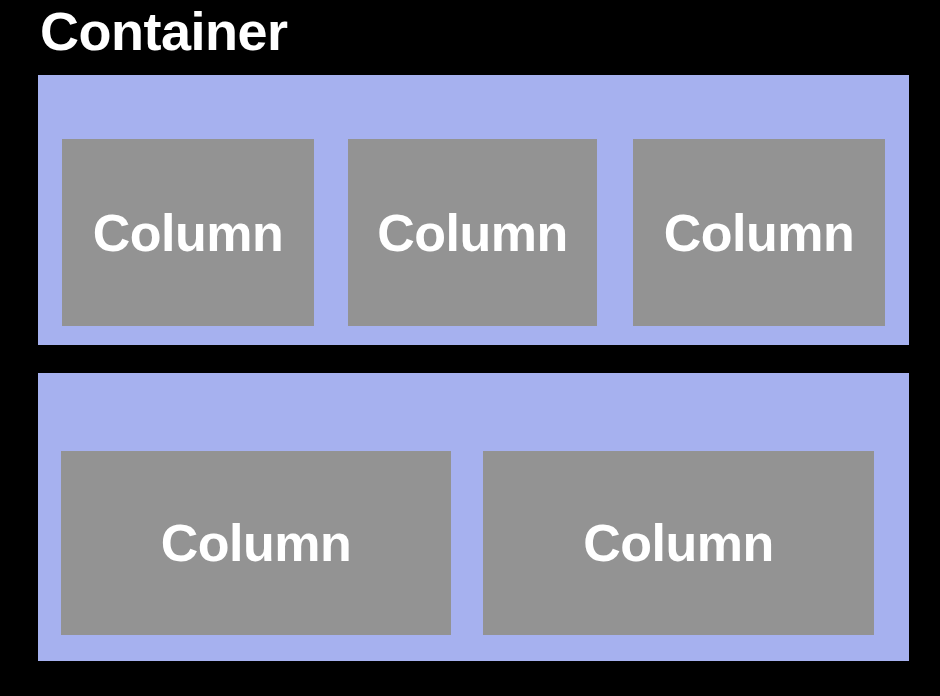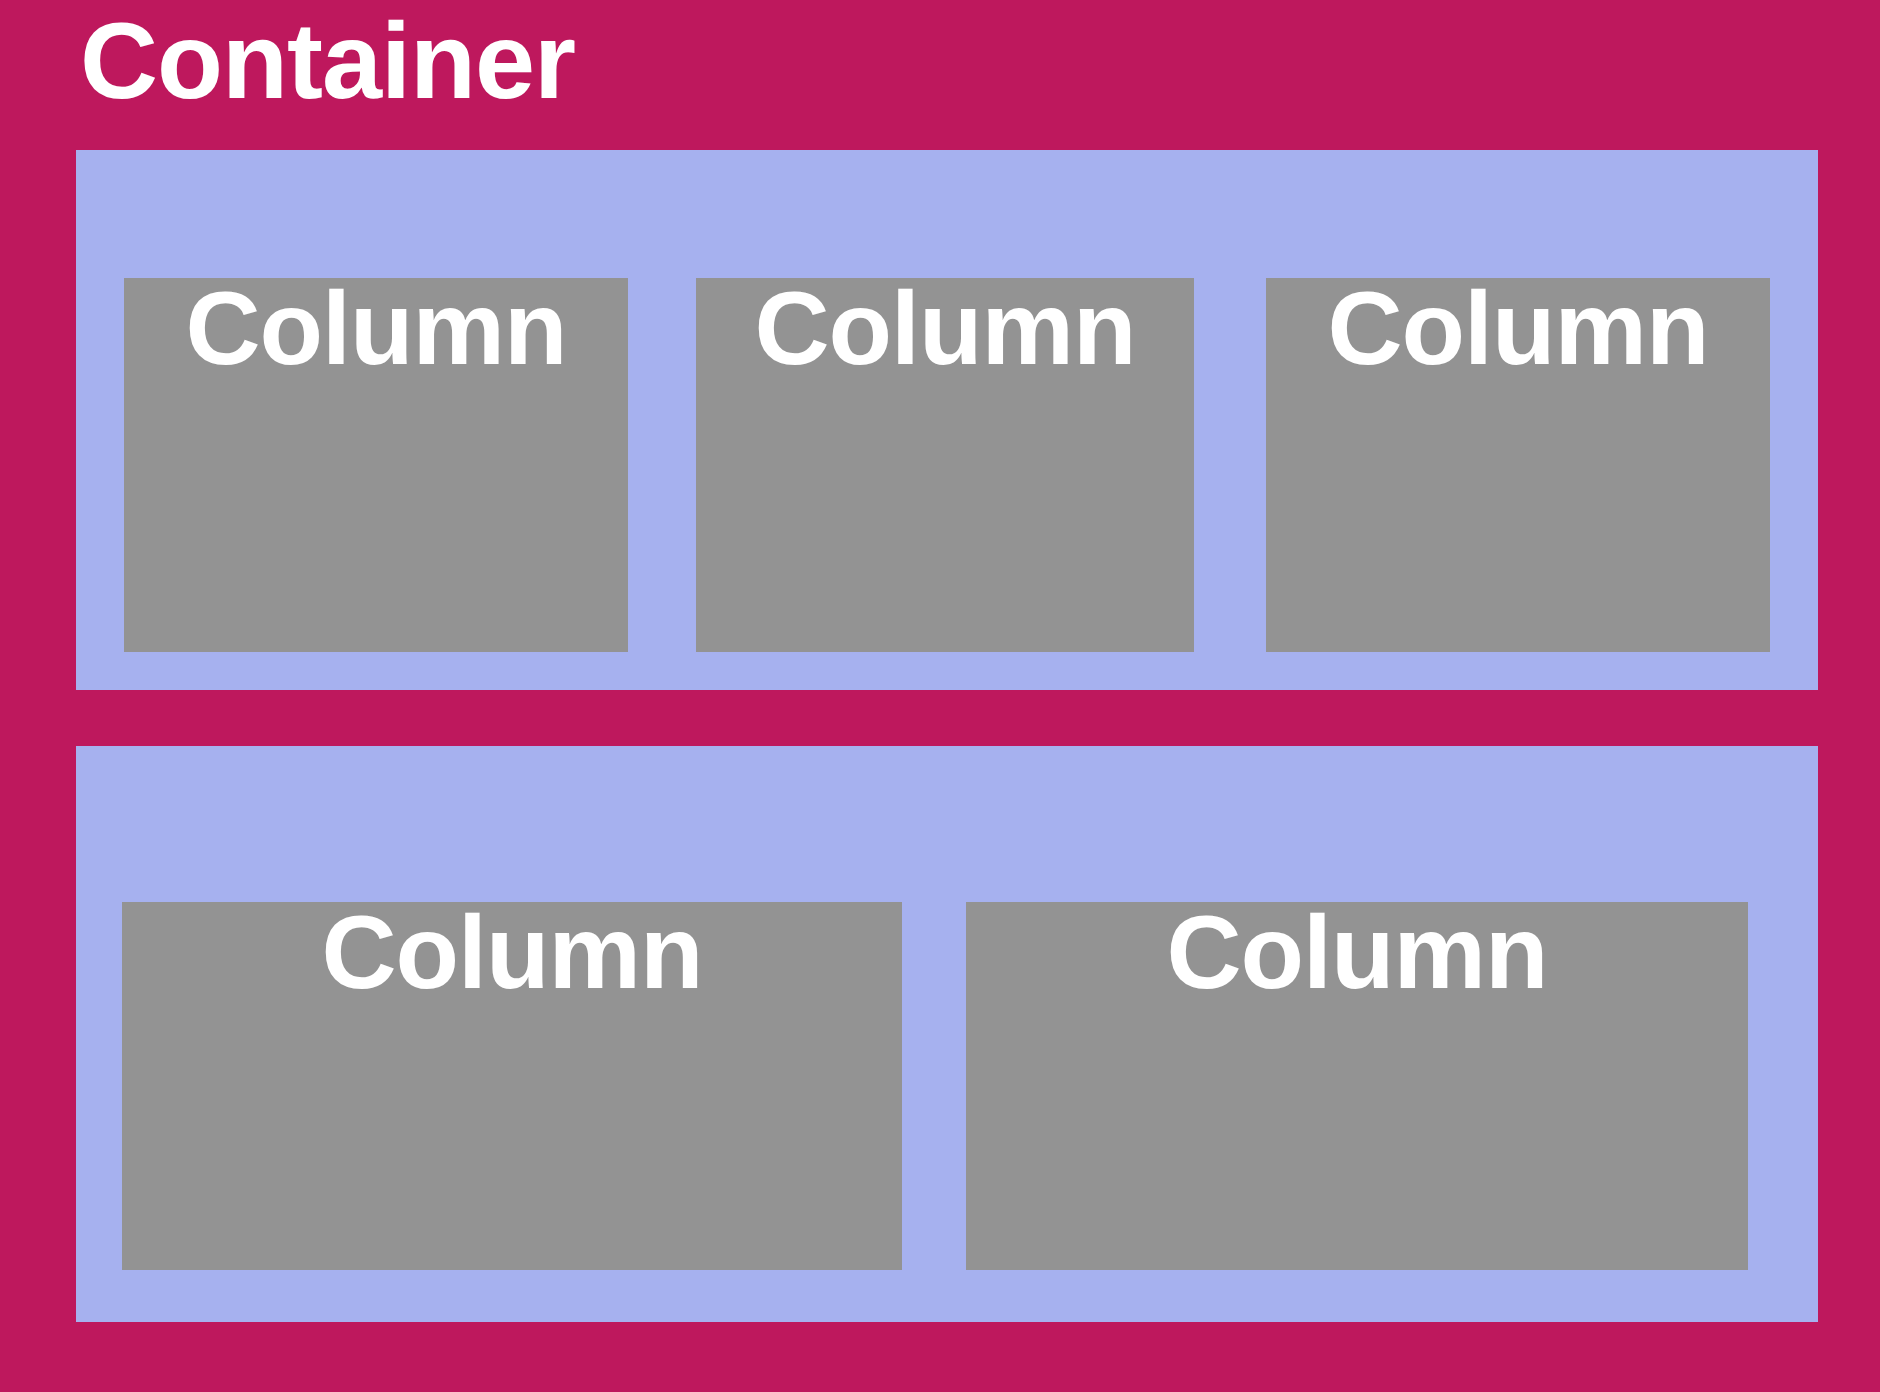--- a/index.html
+++ b/index.html
@@ -10,21 +10,21 @@
     width: 940px;
     height: 696px;
     overflow: hidden;
     font-family: "Liberation Sans", sans-serif;
   }
 
   #diagram {
     position: relative;
     width: 940px;
     height: 696px;
-    background: #be185d;
+    background: #000000;
   }
 
   
   .container-title {
     position: absolute;
     left: 40px;
     top: 3px;
     font-size: 54px;
     font-weight: bold;
     color: #ffffff;
@@ -55,20 +55,21 @@
     line-height: 1.05;
     letter-spacing: -0.5px;
   }
   .row-1 .row-label { top: 84px; }
 
   
   .column-box {
     position: absolute;
     background: #939393;
     display: flex;
+    align-items: center;
     justify-content: center;
     box-sizing: border-box;
   }
   .column-label {
     font-size: 52px;
     font-weight: bold;
     color: #ffffff;
     line-height: 1;
     letter-spacing: -0.5px;
     white-space: nowrap;

